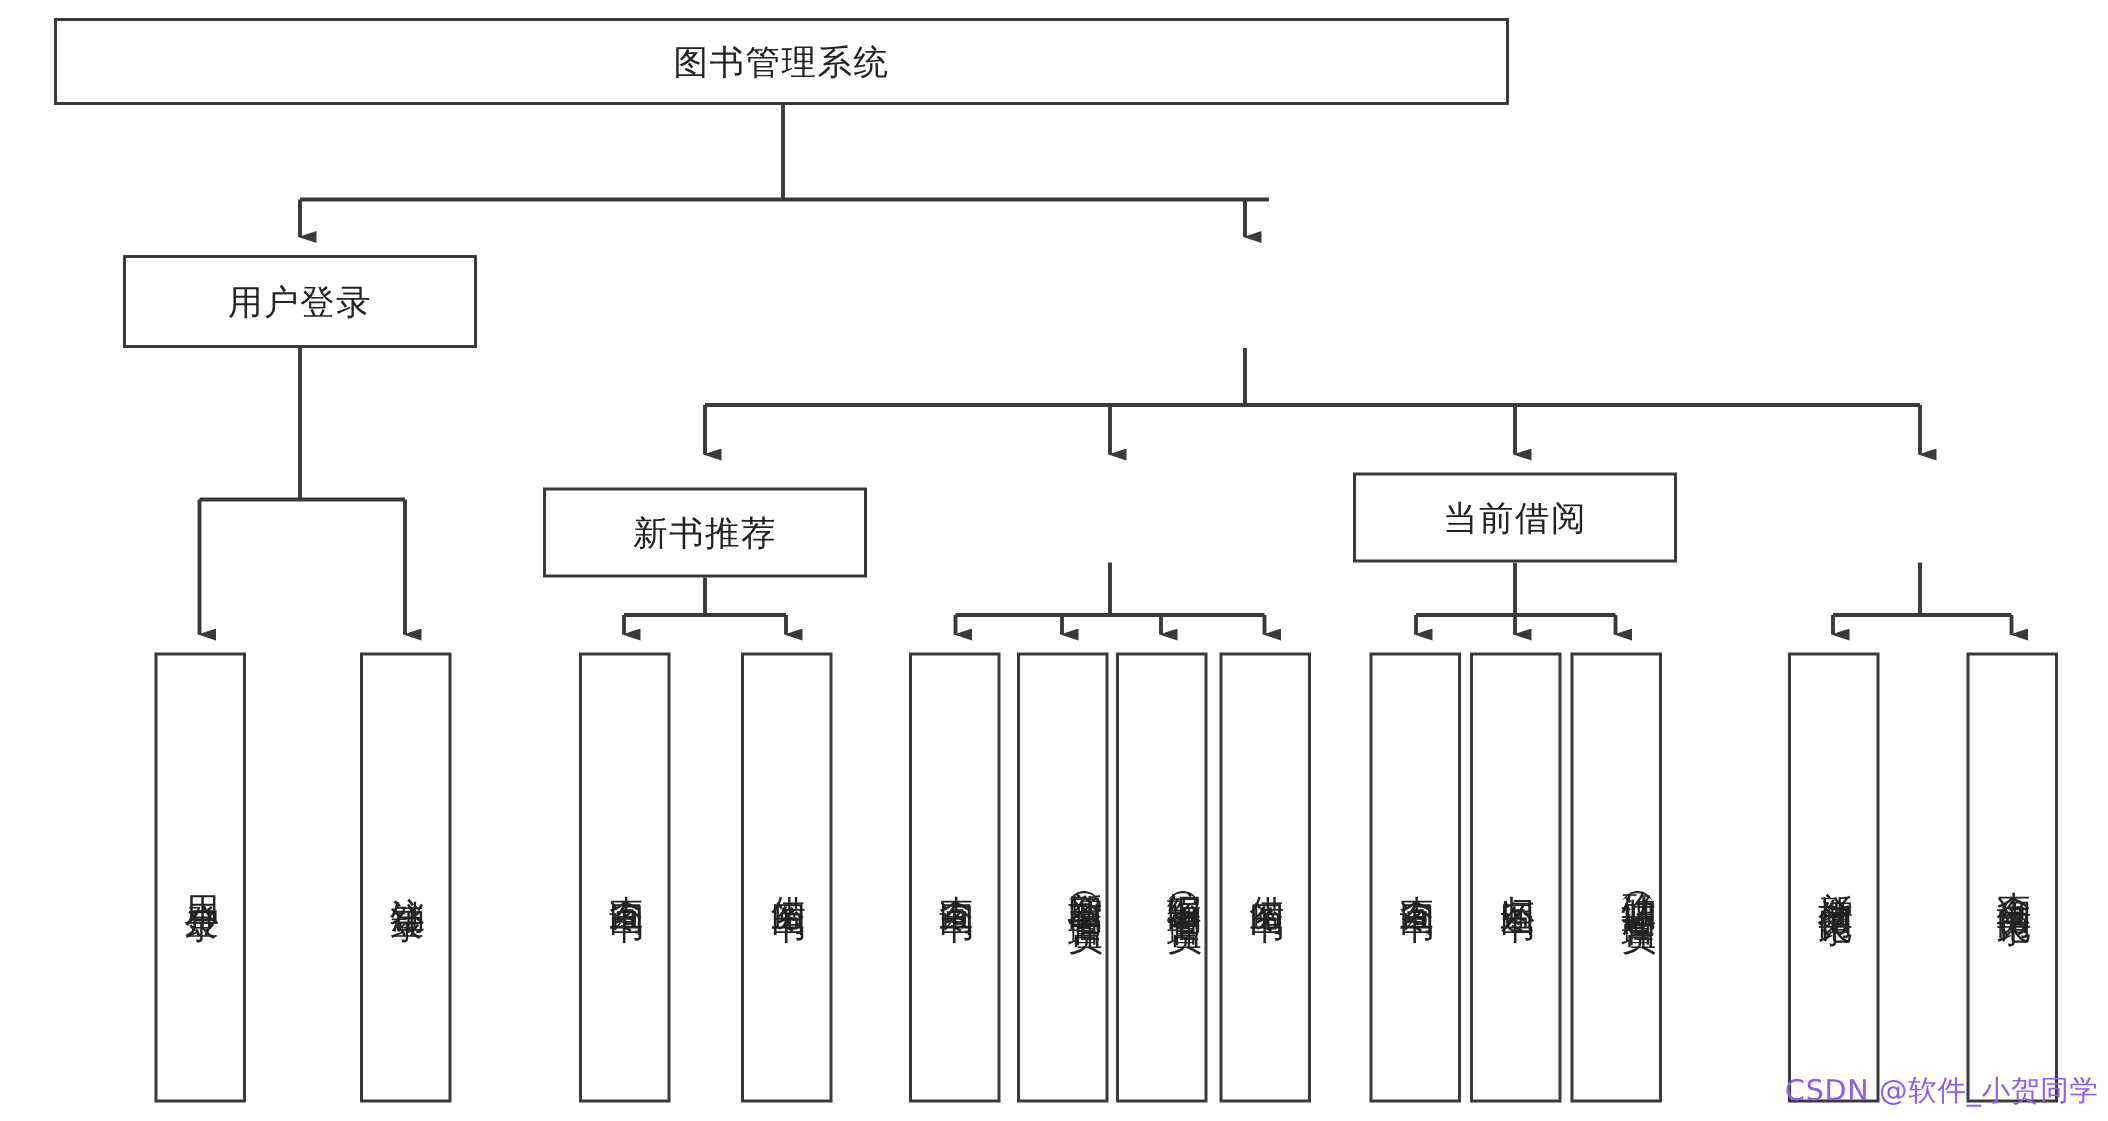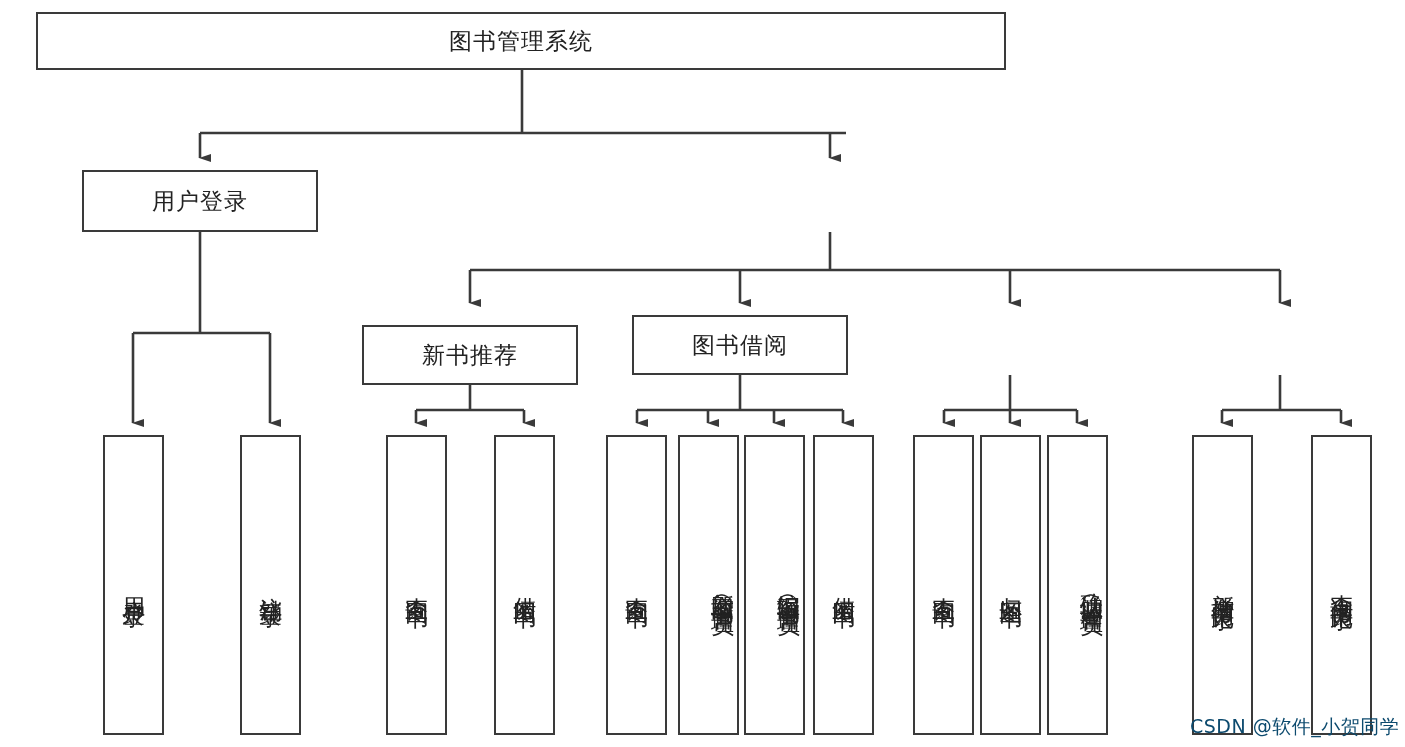--- a/index.html
+++ b/index.html
@@ -8,21 +8,21 @@
   #stage{position:relative;width:1405px;height:747px;background:#fff;}
   svg#wires{position:absolute;left:0;top:0;width:1405px;height:747px;}
   .node{position:absolute;box-sizing:border-box;background:#ffffff;
         border:2.5px solid #3a3a3a;display:flex;align-items:center;
         justify-content:center;color:#222;}
   .node.h{font-size:23px;letter-spacing:1px;}
   .node.v{writing-mode:vertical-rl;text-orientation:upright;
           font-size:23px;line-height:1.28;letter-spacing:3px;
           white-space:pre;text-align:center;}
   .node.v.top{align-items:flex-start;padding-top:6px;}
-  .watermark{position:absolute;color:#0c4a6e;font-size:19px;
+  .watermark{position:absolute;color:#8b5cf6;font-size:19px;
              letter-spacing:.5px;white-space:nowrap;}
 </style>
 </head>
 <body>
 
 <div id="stage">
 
   <svg id="wires" viewBox="0 0 1405 747" xmlns="http://www.w3.org/2000/svg">
     <defs>
       <marker id="ah" markerWidth="10" markerHeight="12" refX="4" refY="11" orient="auto" markerUnits="userSpaceOnUse">
@@ -71,21 +71,21 @@
       <path d="M1222,410 L1222,423" marker-end="url(#ah)"></path>
       <path d="M1341,410 L1341,423" marker-end="url(#ah)"></path>
     </g>
   </svg>
 
   <div class="node h" style="left:20px;top:12px;width:970px;height:58px;margin-left:16px;">图书管理系统</div>
 
   <div class="node h" style="left:82px;top:170px;width:236px;height:62px;">用户登录</div>
 
   <div class="node h" style="left:362px;top:325px;width:216px;height:60px;">新书推荐</div>
-  <div class="node h" style="left:632px;top:315px;width:216px;height:60px;">图书借阅</div>
+  <div class="node h" style="left:902px;top:315px;width:216px;height:60px;">当前借阅</div>
 
   <div class="node v" style="left:103px;top:435px;width:61px;height:300px;">用户登录</div>
   <div class="node v" style="left:240px;top:435px;width:61px;height:300px;">注销登录</div>
 
   <div class="node v" style="left:386px;top:435px;width:61px;height:300px;">查询图书</div>
   <div class="node v" style="left:494px;top:435px;width:61px;height:300px;">借阅图书</div>
 
   <div class="node v" style="left:606px;top:435px;width:61px;height:300px;">查询图书</div>
   <div class="node v top" style="left:678px;top:435px;width:61px;height:300px;">新增图书（管理员）</div>
   <div class="node v top" style="left:744px;top:435px;width:61px;height:300px;">编辑图书（管理员）</div>

